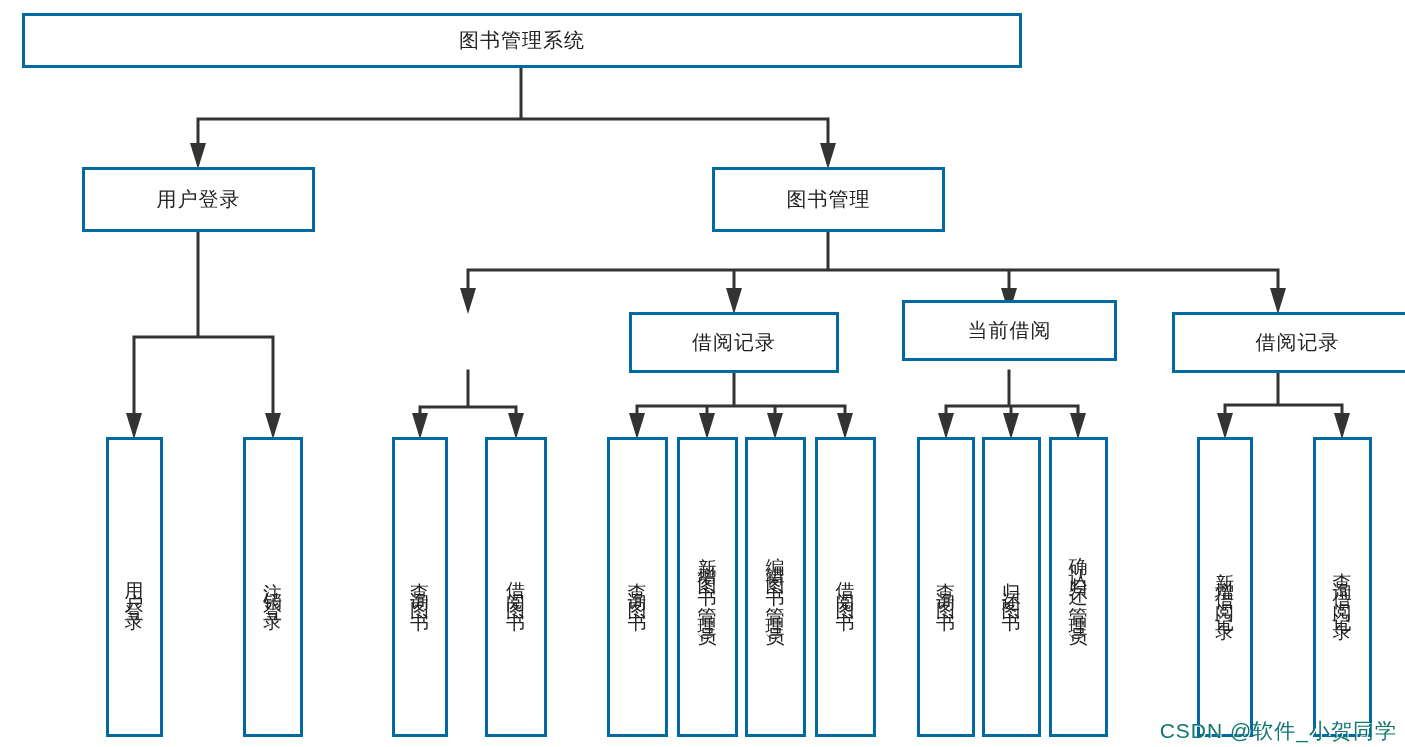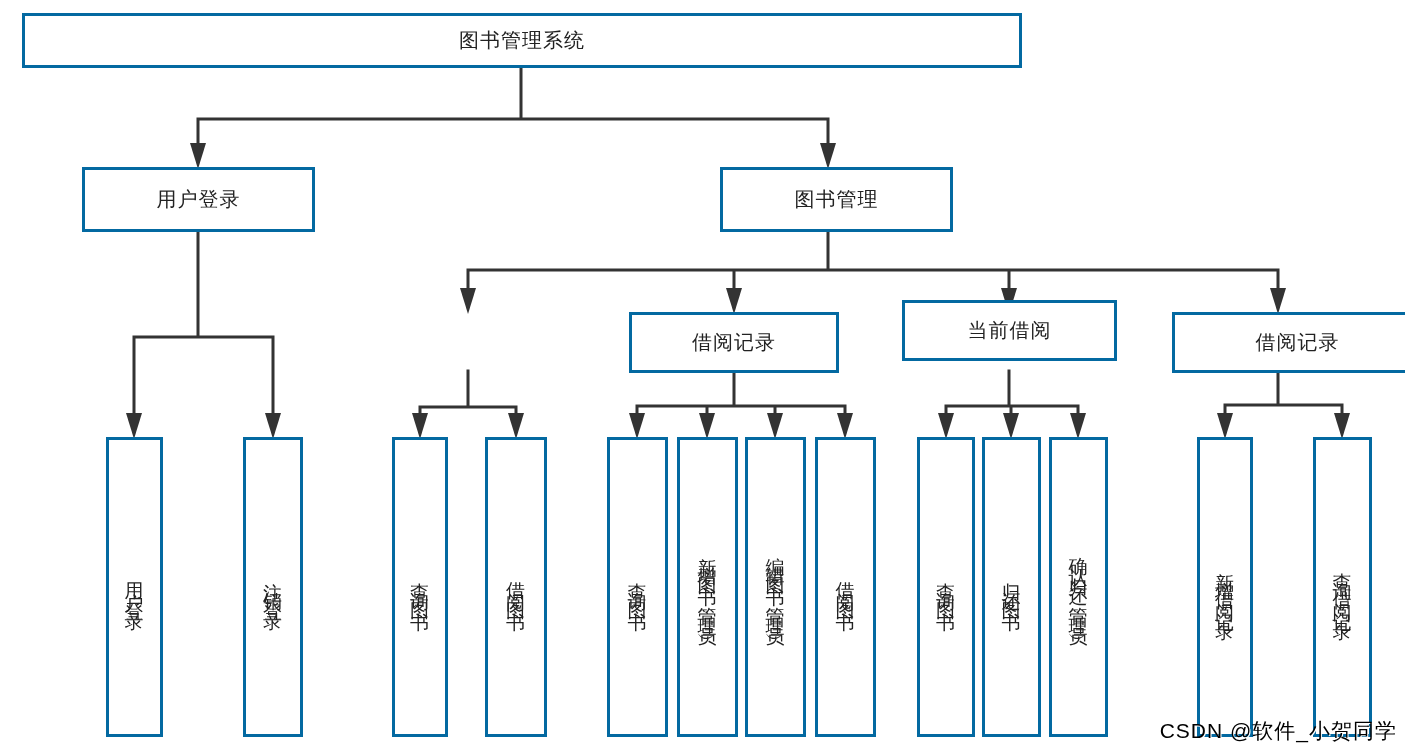--- a/index.html
+++ b/index.html
@@ -37,21 +37,21 @@
   .vtext {
     writing-mode: vertical-rl;
     font-size: 19px;
     letter-spacing: 10px;
     line-height: 1;
     color: #222222;
   }
   
   .n-root { left: 22px;   top: 13px;  width: 1000px; height: 55px; }
   .n-l2a  { left: 82px;   top: 167px; width: 233px;  height: 65px; }
-  .n-l2b  { left: 712px;  top: 167px; width: 233px;  height: 65px; margin-left: 8px; }
+  .n-l2b  { left: 712px;  top: 167px; width: 233px;  height: 65px; }
   .n-l3a  { left: 363px;  top: 312px; width: 211px;  height: 61px; }
   .n-l3b  { left: 629px;  top: 312px; width: 210px;  height: 61px; }
   .n-l3c  { left: 902px;  top: 300px; width: 215px;  height: 61px; }
   .n-l3d  { left: 1172px; top: 312px; width: 251px;  height: 61px; }
   .leaf   { top: 437px; height: 300px; }
   .n-u1 { left: 106px;  width: 57px; }
   .n-u2 { left: 243px;  width: 60px; }
   .n-n1 { left: 392px;  width: 56px; }
   .n-n2 { left: 485px;  width: 62px; }
   .n-b1 { left: 607px;  width: 61px; }
@@ -60,21 +60,21 @@
   .n-b4 { left: 815px;  width: 61px; }
   .n-c1 { left: 917px;  width: 58px; }
   .n-c2 { left: 982px;  width: 59px; }
   .n-c3 { left: 1049px; width: 59px; }
   .n-r1 { left: 1197px; width: 56px; }
   .n-r2 { left: 1313px; width: 59px; }
   .watermark {
     position: absolute;
     right: 8px; bottom: 2px;
     font-size: 21px;
-    color: #000000;
+    color: #0f766e;
     text-shadow: 1px 1px 0 #ffffff;
     letter-spacing: 1px;
     white-space: nowrap;
     z-index: 3;
   }
 </style>
 </head>
 <body>
 
 <div class="canvas">

